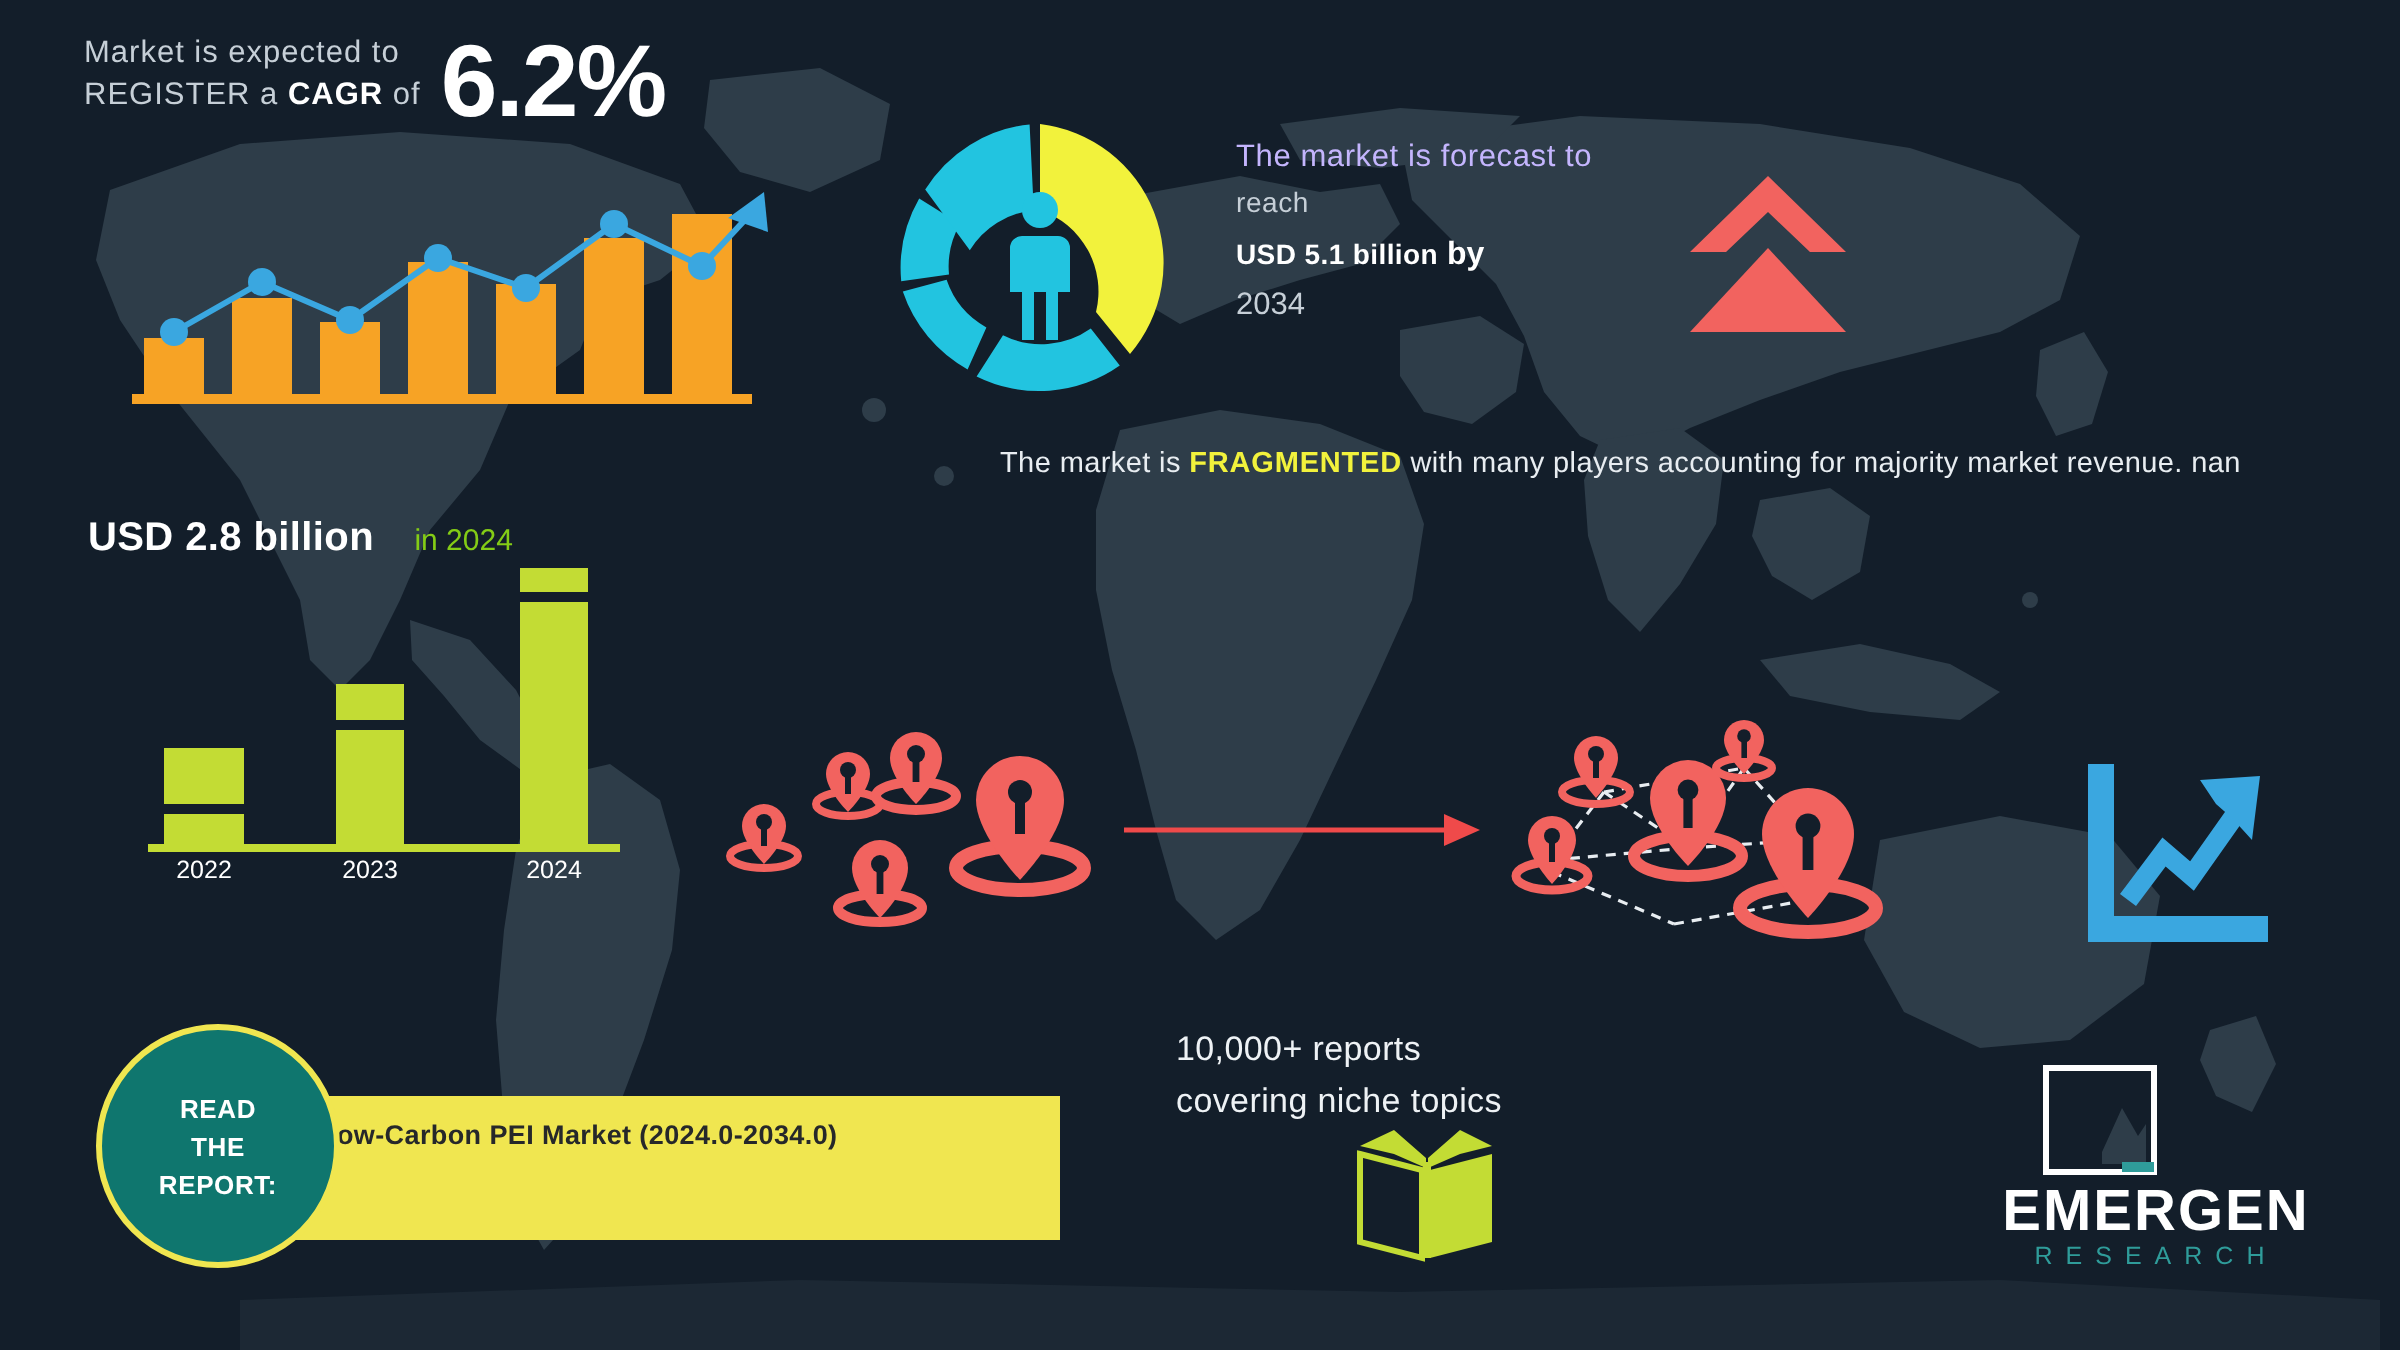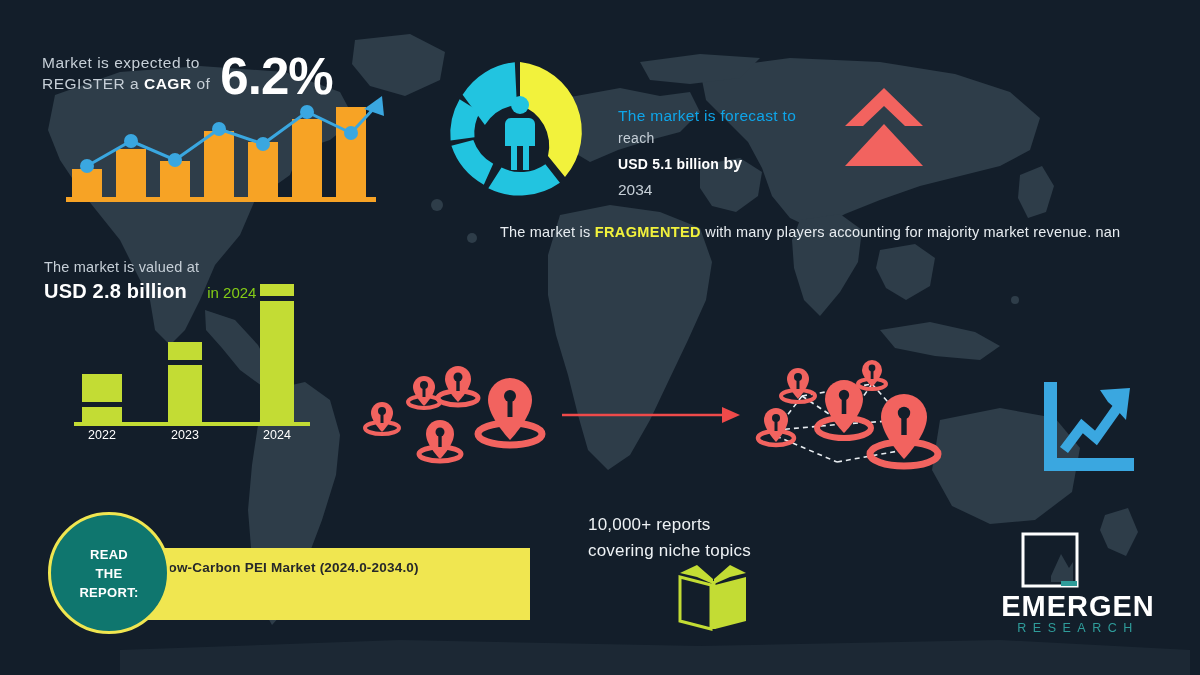--- a/index.html
+++ b/index.html
@@ -16,41 +16,41 @@
     width:1200px; height:675px;
     background:#131e2a;
     overflow:hidden;
   }
   #worldmap { position:absolute; left:0; top:0; width:1200px; height:675px; }
 
   
   .abs { position:absolute; }
 
   
-  #cagr-block { left:42px; top:12px; width:360px;margin-top:36px; }
+  #cagr-block { left:42px; top:12px; width:360px; }
   #cagr-lines { display:inline-block; vertical-align:middle; }
   #cagr-line1 { font-size:15.5px; color:#c6cfd7; letter-spacing:.5px; line-height:21px; white-space:nowrap; }
   #cagr-line2 { font-size:15.5px; color:#c6cfd7; letter-spacing:.5px; line-height:22px; white-space:nowrap; }
   #cagr-line2 b { color:#ffffff; font-weight:bold; }
   #cagr-value {
     display:inline-block; vertical-align:middle;
     font-size:51px; font-weight:bold; color:#ffffff;
     letter-spacing:-1px; margin-left:10px; line-height:50px;
     position:relative; top:4px;
   }
 
   
   #orange-chart { left:62px; top:82px; width:330px; height:125px; }
 
   
   #donut { left:440px; top:52px; width:160px; height:160px; }
 
   
   #forecast-block { left:618px; top:68px; width:250px; }
-  #forecast-l1 { font-size:15.5px; color:#0ea5e9; line-height:22px; letter-spacing:.3px;margin-top:37px; }
+  #forecast-l1 { font-size:15.5px; color:#c4b5fd; line-height:22px; letter-spacing:.3px; }
   #forecast-l2 { font-size:14px; color:#c6cfd7; line-height:22px; letter-spacing:.3px; }
   #forecast-value {
     font-size:14px; font-weight:bold; color:#ffffff;
     line-height:30px; letter-spacing:.2px; display:inline;
   }
   #forecast-by { font-size:16px; font-weight:bold; color:#ffffff; }
   #forecast-year { font-size:15.5px; color:#c6cfd7; line-height:22px; }
 
   
   #chevrons { left:845px; top:88px; width:78px; height:80px; }
@@ -250,21 +250,20 @@
       <path d="M39 0 L78 38 L60 38 L39 18 L18 38 L0 38 Z" fill="#f2635f"></path>
       <path d="M39 36 L78 78 L0 78 Z" fill="#f2635f"></path>
     </svg>
   </div>
 
   <div class="abs" id="fragmented">
     <p><span>The market is </span><span class="hl">FRAGMENTED</span><span> with many players accounting for majority market revenue. nan</span></p>
   </div>
 
   <div class="abs" id="valued-block">
-    <div id="valued-l1">The market is valued at</div>
     <div id="valued-l2"><span id="valued-value">USD 2.8 billion</span><span id="valued-suffix"> in 2024</span></div>
   </div>
 
   <div class="abs" id="green-chart">
     <svg viewBox="0 0 236 168" width="236" height="168">
 
       <rect x="8" y="98" width="40" height="48" fill="#c3dc34"></rect>
       <rect x="8" y="126" width="40" height="5" fill="#131e2a"></rect>
 
       <rect x="94" y="66" width="34" height="80" fill="#c3dc34"></rect>

